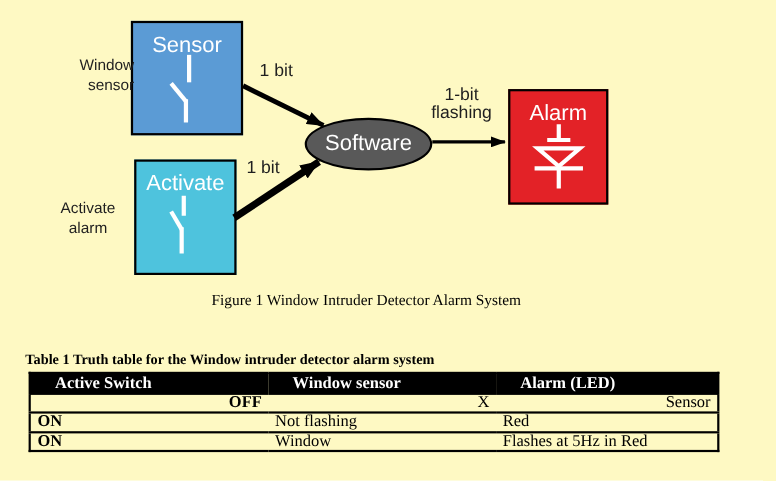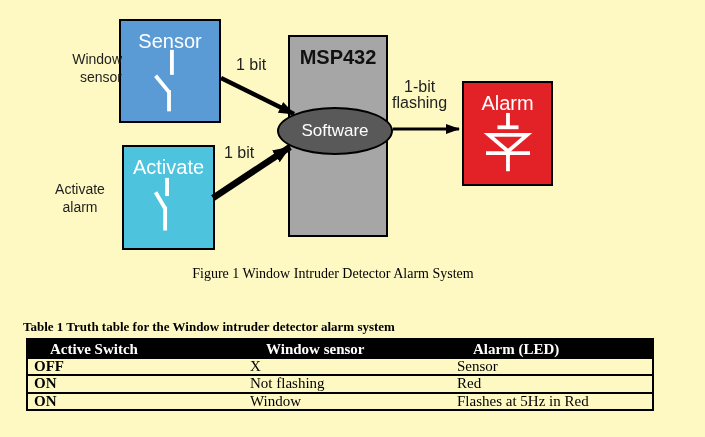--- a/index.html
+++ b/index.html
@@ -13,21 +13,21 @@
   .activate-box{ left:122px; top:145px; width:93px;  height:105px; background:var(--activate_cyan); }
   .msp-box     { left:288px; top:35px;  width:100px; height:202px; background:var(--msp_gray); }
   .alarm-box   { left:462px; top:81px;  width:91px;  height:105px; background:var(--alarm_red); }
   .box-label { color:#fff; font-size:20px; padding-top:10px; line-height:1.05; }
   .msp-label { color:#111; font-weight:bold; font-size:20px; padding-top:9px; }
   .glyph { position:absolute; left:0; top:0; width:100%; height:100%; pointer-events:none; }
   
   .software-ellipse {
     position:absolute; left:277px; top:107px; width:116px; height:48px;
     background:var(--software_gray); border:2px solid #000; border-radius:50%;
-    box-sizing:border-box; color:#fff; font-size:17px; text-align:center; line-height:43px;
+    box-sizing:border-box; color:#fff; font-size:20px; text-align:center; line-height:43px;
   }
   
   .flabel { position:absolute; color:var(--diagram_text); }
   .window-sensor-label  { left:38px; top:50px;  width:84px; text-align:right; font-size:14px; line-height:18px; }
   .activate-alarm-label { left:38px; top:180px; width:84px; text-align:center; font-size:14px; line-height:18px; }
   .bit-top    { left:236px; top:56px;  font-size:16px; }
   .bit-bottom { left:224px; top:144px; font-size:16px; }
   .bit-flash  { left:392px; top:79px;  font-size:16px; line-height:16px;text-align:center; }
   .arrows { position:absolute; left:0; top:0; pointer-events:none; }
   
@@ -45,21 +45,21 @@
     font-family:"Liberation Serif", serif; table-layout:fixed;
   }
   table.truth th {
     background:var(--header_bg); color:#fff; text-align:left;
     font-size:15px; font-weight:bold; padding:1px 22px; height:17px; line-height:1.05;
   }
   table.truth td {
     font-size:15px; color:#000; padding:0 6px; height:15px; line-height:1.02;
     border-top:2px solid #000;
   }
-  table.truth tr.r0 td { border-top:none; }
+  table.truth tr.r0 td { border-top:none;text-align:right; }
   table.truth td.c0 { font-weight:bold; }
 </style>
 </head>
 <body>
 
 <div class="stage">
 
   <div class="dbox sensor-box">
     <div class="box-label">Sensor</div>
     <svg class="glyph" viewBox="0 0 102 104">
@@ -71,23 +71,20 @@
 
   <div class="dbox activate-box">
     <div class="box-label">Activate</div>
     <svg class="glyph" viewBox="0 0 93 105">
       <line x1="45" y1="32" x2="45" y2="51" stroke="#fff" stroke-width="4"></line>
       <line x1="33" y1="47" x2="43" y2="64" stroke="#fff" stroke-width="4"></line>
       <line x1="43" y1="62" x2="43" y2="87" stroke="#fff" stroke-width="4"></line>
     </svg>
   </div>
 
-  <div class="dbox msp-box">
-    <div class="msp-label">MSP432</div>
-  </div>
 
   <div class="dbox alarm-box">
     <div class="box-label">Alarm</div>
     <svg class="glyph" viewBox="0 0 91 105">
       <line x1="46" y1="31" x2="46" y2="46" stroke="#fff" stroke-width="4"></line>
       <line x1="35" y1="46" x2="57" y2="46" stroke="#fff" stroke-width="4"></line>
       <path d="M26,54 L66,54 L46,71 Z" fill="none" stroke="#fff" stroke-width="4" stroke-linejoin="miter"></path>
       <line x1="23" y1="73" x2="69" y2="73" stroke="#fff" stroke-width="4"></line>
       <line x1="46" y1="74" x2="46" y2="92" stroke="#fff" stroke-width="4"></line>
     </svg>

